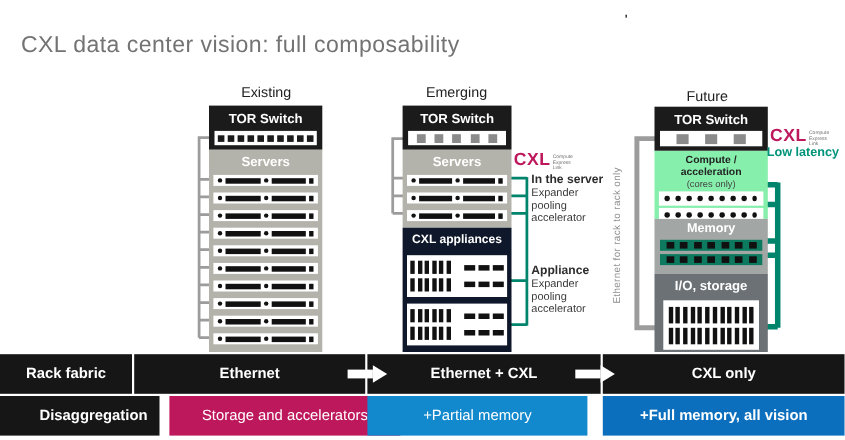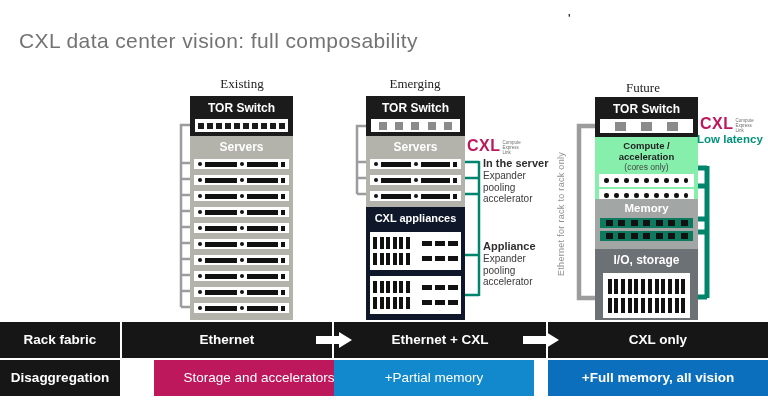--- a/index.html
+++ b/index.html
@@ -5,21 +5,21 @@
   html,body{margin:0;padding:0;background:#fff;}
   .stage{position:relative;width:768px;height:400px;background:#fff;overflow:hidden;
          font-family:"Liberation Sans",sans-serif;}
 
   
   .slide-title{position:absolute;left:19px;top:29px;font-size:21px;color:#737373;
                letter-spacing:.4px;}
   .stray{position:absolute;left:568px;top:12px;font-size:11px;font-weight:bold;color:#333;}
 
   
-  .col-header{position:absolute;font-size:13px;color:#222;text-align:center;width:110px;font-family:Liberation Serif, serif;}
+  .col-header{position:absolute;font-size:13px;color:#222;text-align:center;width:110px;}
 
   
   .rack{position:absolute;display:flex;flex-direction:column;}
   .tor{position:relative;background:#1b1b1b;height:40px;flex:none;}
   .tor-label{color:#fff;font-weight:bold;font-size:12px;text-align:center;padding-top:5px;}
   .portstrip{position:absolute;left:5px;right:5px;bottom:4px;height:13px;background:#fff;
              display:flex;align-items:center;justify-content:space-evenly;}
   .port{width:6px;height:6px;background:#1b1b1b;flex:none;}
   .portstrip.gray5 .port{width:8px;height:8px;background:#8b8b8b;}
   .portstrip.gray3{height:14px;}
@@ -467,18 +467,18 @@
 
   <div class="block-arrow" style="left:316px;top:332px;">
     <span class="shaft"></span>
       <span class="head"></span>
   </div>
   <div class="block-arrow" style="left:523px;top:332px;">
     <span class="shaft"></span>
       <span class="head"></span>
   </div>
 
-  <div class="tcell tblack" style="left:0;top:360px;width:120px;">Disaggregation</div>
+  <div class="tcell tblack" style="left:0;top:360px;width:120px;padding-left:25px;">Disaggregation</div>
   <div class="tcell tcyan" style="left:122px;top:360px;width:210px;">Storage and accelerators</div>
   <div class="tcell tmid" style="left:334px;top:360px;width:200px;">+Partial memory</div>
   <div class="tcell tdeep" style="left:548px;top:360px;width:220px;">+Full memory, all vision</div>
 
 </div>
 
 </body></html>

